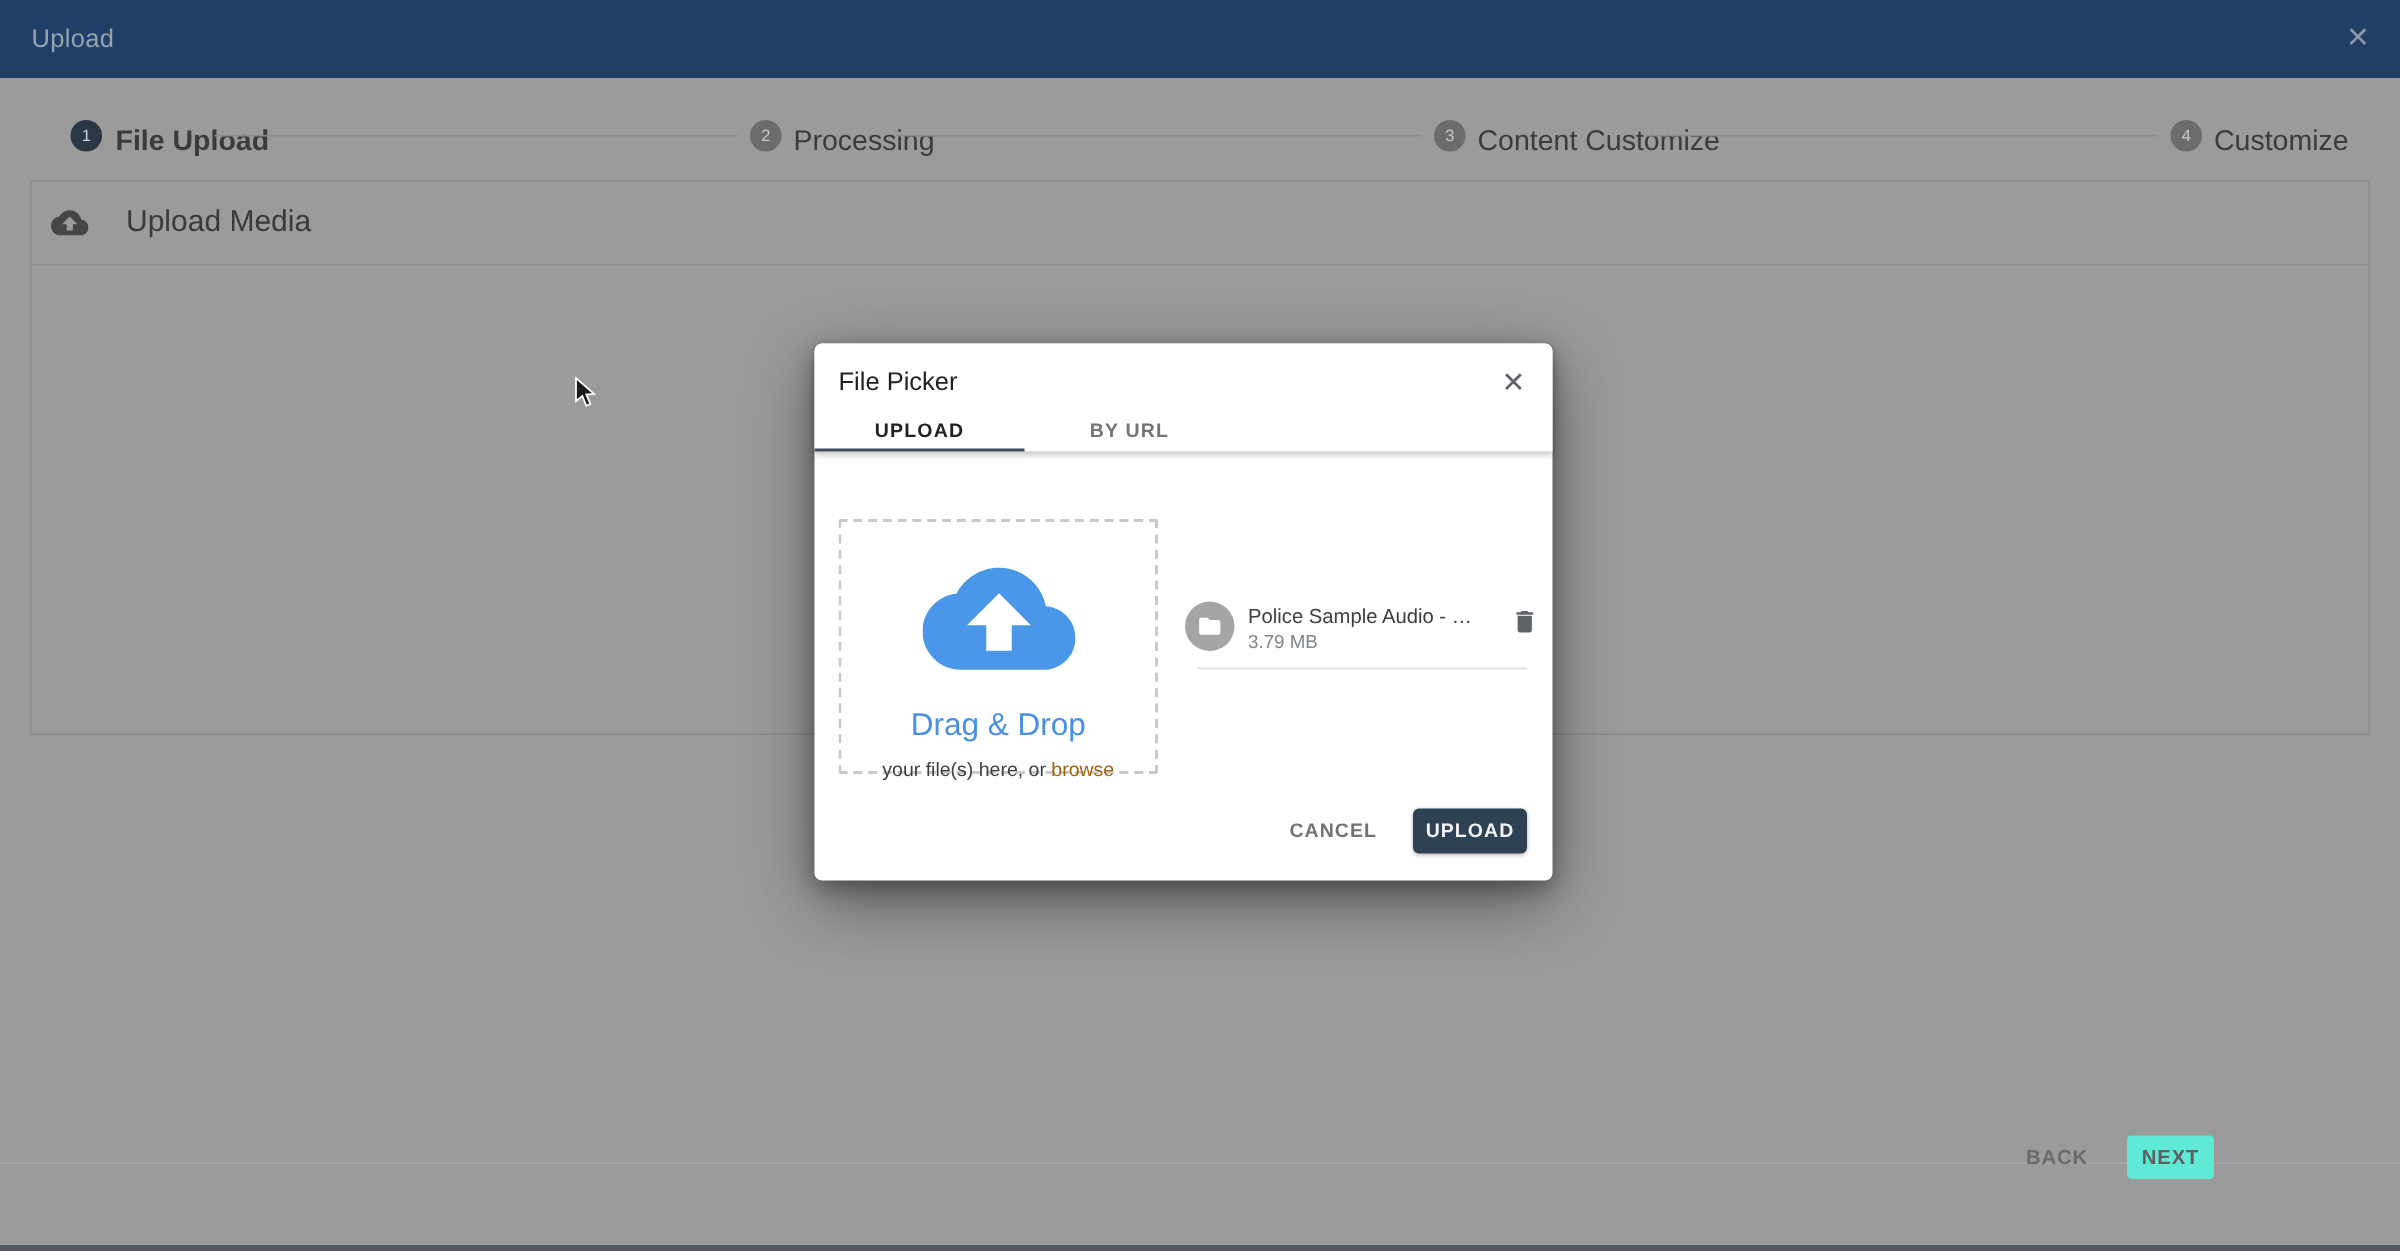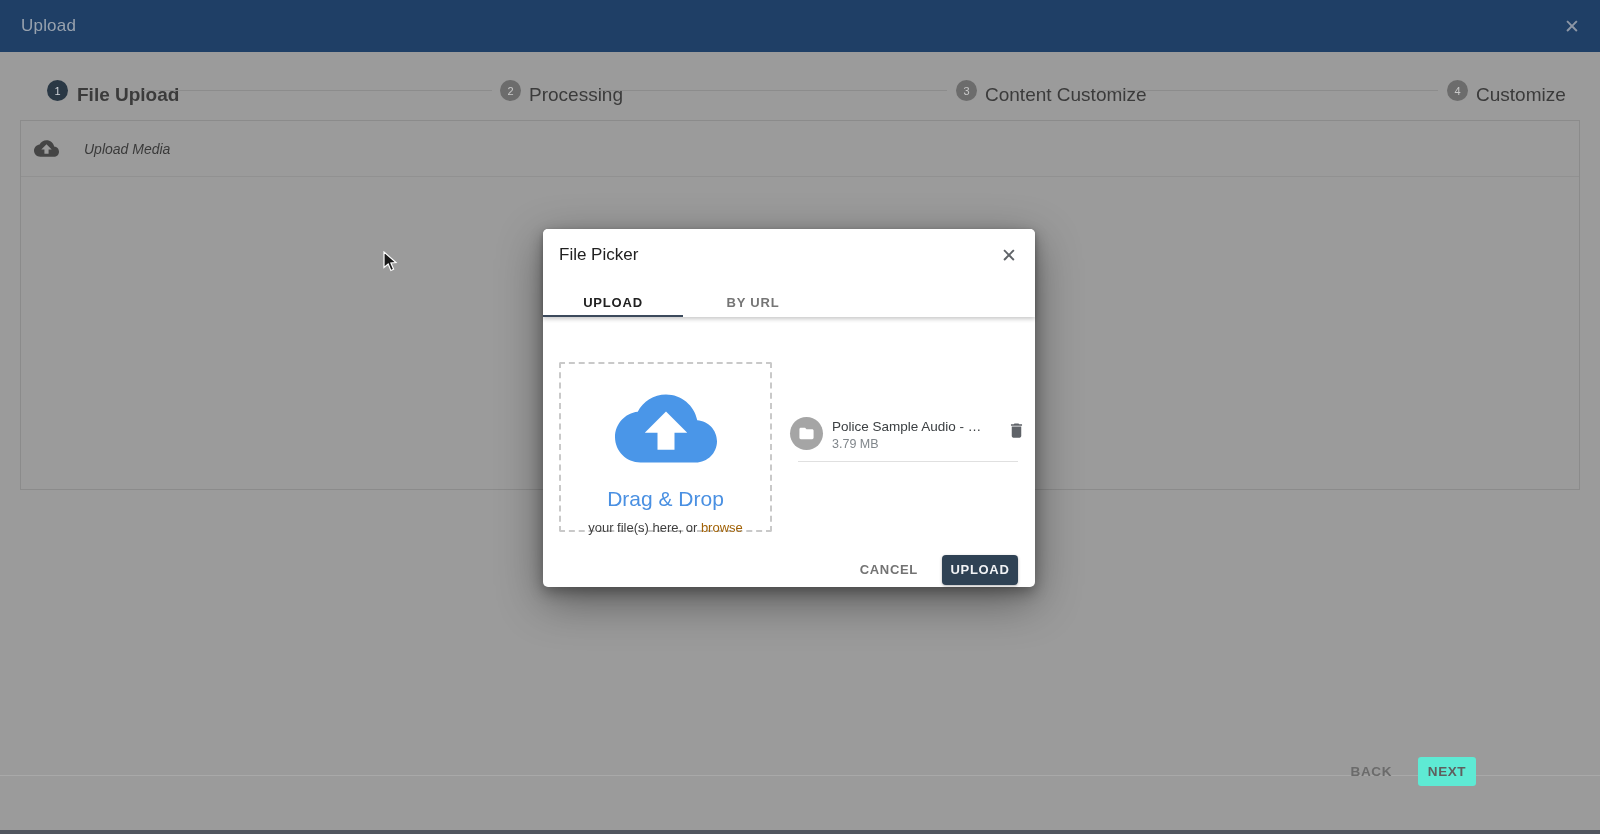--- a/index.html
+++ b/index.html
@@ -36,21 +36,21 @@
 
   .upload-panel {
     position:absolute; left:20px; top:120px; width:1560px; height:370px;
     border:1px solid #8b8b8b; z-index:1;
   }
   .upload-panel-header {
     height:56px; border-bottom:1px solid #919191;
     display:flex; align-items:center; padding-left:13px;
   }
   .upload-panel-header .panel-icon { width:25px; height:25px; margin-right:25px; display:flex; align-items:center; }
-  .upload-panel-header .panel-title { font-size:14px; color:#3a3a3a;font-style:italic; }
+  .upload-panel-header .panel-title { font-size:20px; color:#3a3a3a; }
 
   .wizard-divider { position:absolute; left:0; top:775px; width:1600px; height:1px; background:#a9a9a9; z-index:1; }
   .wizard-actions { position:absolute; right:124px; top:756px; z-index:1; display:flex; align-items:center; }
   .btn-back {
     border:none; background:transparent; color:#6b6b6b; font-size:13.5px; font-weight:bold;
     letter-spacing:.6px; padding:8px 12px; margin-right:14px; font-family:inherit; cursor:pointer;
   }
   .btn-next {
     border:none; background:#5eead4; color:#5f5f5f; font-size:13.5px; font-weight:bold;
     letter-spacing:.6px; width:58px; height:29px; border-radius:3px; font-family:inherit; cursor:pointer;
@@ -58,21 +58,21 @@
   .bottom-strip { position:absolute; left:0; bottom:0; width:1600px; height:4px; background:#51565f; z-index:1; }
 
   
   .modal {
     position:absolute; left:543px; top:229px; width:492px; height:358px;
     background:#ffffff; border-radius:5px; z-index:10;
     box-shadow:0 14px 45px rgba(0,0,0,.42), 0 5px 14px rgba(0,0,0,.30);
   }
   .modal-header {
     position:relative; background:#fff; border-radius:5px 5px 0 0;
-    box-shadow:0 2px 4px rgba(0,0,0,.22); height:88px; z-index:2;
+    box-shadow:0 2px 4px rgba(0,0,0,.22); height:72px; z-index:2;
   }
   .modal-title { position:absolute; left:16px; top:16px; font-size:17px; color:#212121; }
   .modal-close {
     position:absolute; right:14px; top:14px; width:24px; height:24px;
     font-size:19px; color:#5f6368; background:none; border:none; cursor:pointer;
     display:flex; align-items:center; justify-content:center; font-family:inherit;
   }
   .tabs { position:absolute; left:0; bottom:0; height:30px; display:flex; }
   .tab {
     width:140px; height:30px; background:none; border:none; cursor:pointer;

